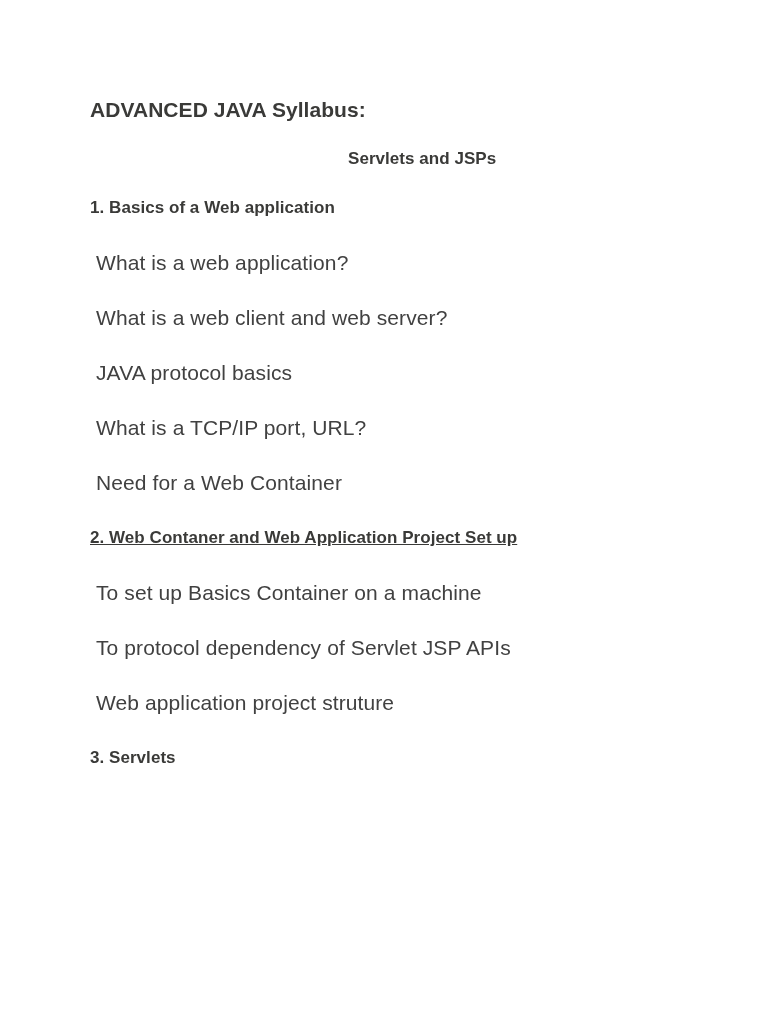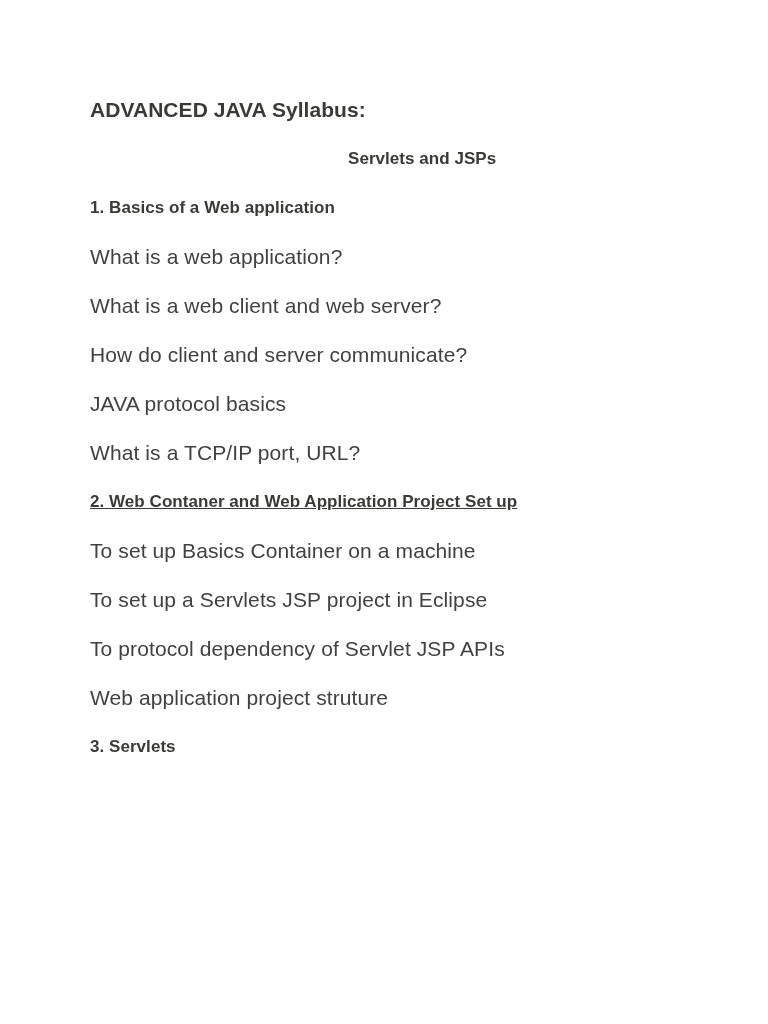--- a/index.html
+++ b/index.html
@@ -24,21 +24,21 @@
     box-sizing: border-box;
     padding: 85px 90px 0 90px;
   }
 
   .doc-body {
     width: 588px;
   }
 
   
   .line {
-    margin: 0;
+    margin: 6px;
     padding: 0;
     font-size: 21px;
     line-height: 49px;
     color: #414141;
     font-weight: 400;
     letter-spacing: 0.1px;
     white-space: pre-wrap;
   }
 
   .heading {
@@ -74,27 +74,26 @@
   <div class="doc-body">
 
     <p class="heading title-main">ADVANCED JAVA Syllabus:</p>
 
     <p class="heading title-sub">Servlets and JSPs</p>
 
     <p class="heading">1. Basics of a Web application</p>
 
     <p class="line">What is a web application?</p>
     <p class="line">What is a web client and web server?</p>
-    <p class="line">How do client and server communicate?</p>
     <p class="line">JAVA protocol basics</p>
     <p class="line">What is a TCP/IP port, URL?</p>
+    <p class="line">Need for a Web Container</p>
 
     <p class="heading heading-wrap">2. Web Contaner and Web Application Project Set up</p>
 
     <p class="line">To set up Basics Container on a machine</p>
-    <p class="line">To set up a Servlets JSP project in Eclipse</p>
     <p class="line">To protocol dependency of Servlet JSP APIs</p>
     <p class="line">Web application project struture</p>
 
     <p class="heading">3. Servlets</p>
 
   </div>
 </div>
 
 </body></html>

